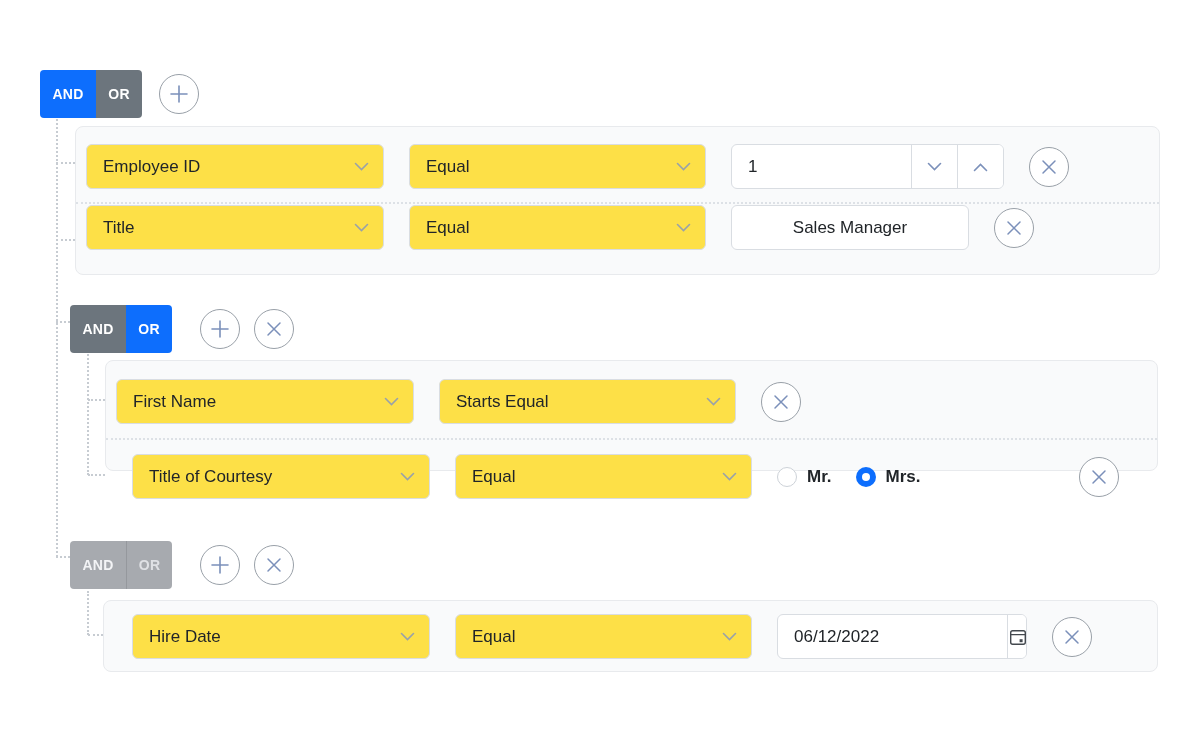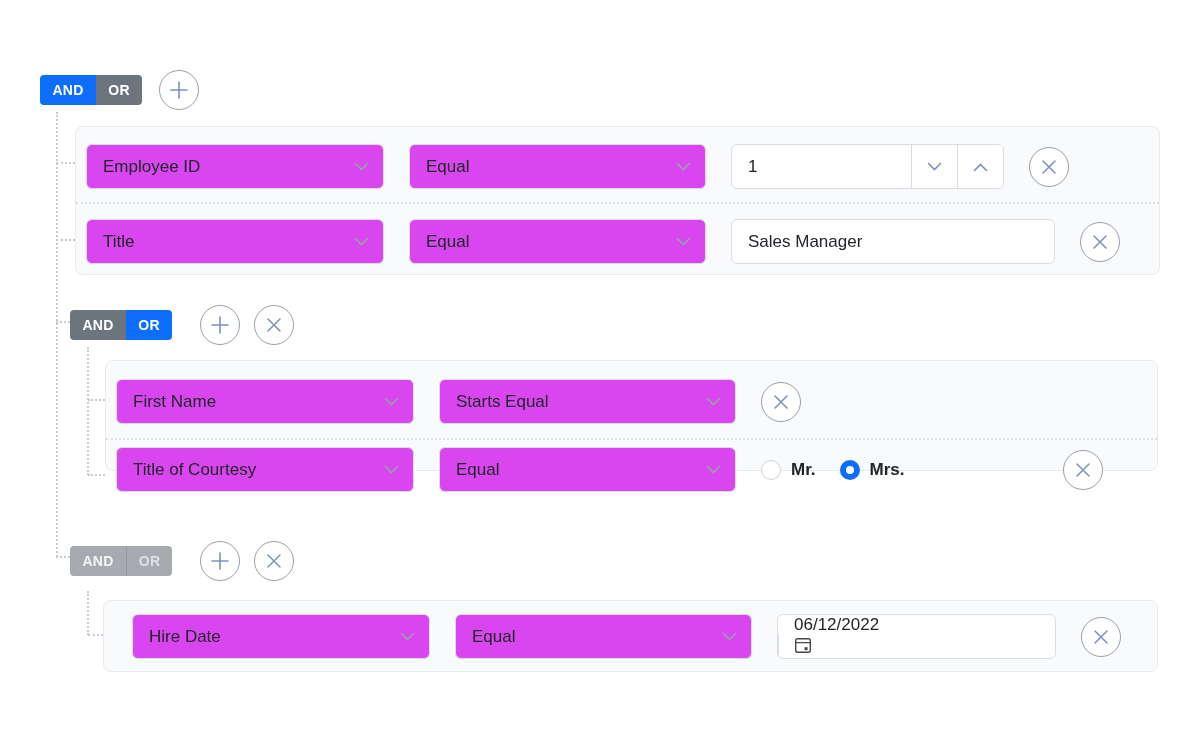--- a/index.html
+++ b/index.html
@@ -9,21 +9,21 @@
   
   .vline{position:absolute;border-left:2px dotted #c7ccd2;}
   .hline{position:absolute;border-top:2px dotted #c7ccd2;}
 
   
   .toggle-row{position:absolute;display:flex;align-items:center;}
   .tr1{left:40px;top:70px;}
   .tr2{left:70px;top:305px;}
   .tr3{left:70px;top:541px;}
   .toggle{display:flex;}
-  .tbtn{height:30px;border:none;color:#fff;font-weight:700;font-size:14px;
+  .tbtn{height:48px;border:none;color:#fff;font-weight:700;font-size:14px;
         font-family:inherit;letter-spacing:.3px;cursor:pointer;padding:0;
         display:flex;align-items:center;justify-content:center;}
   .tbtn.and{width:56px;border-radius:4px 0 0 4px;}
   .tbtn.or{width:46px;border-radius:0 4px 4px 0;}
   .tbtn.on{background:#0d6efd;}
   .tbtn.off{background:#6c757d;}
   .toggle.dis .tbtn{background:#a7aaaf;cursor:default;}
   .toggle.dis .tbtn.and{color:#f3f4f6;}
   .toggle.dis .tbtn.or{color:#dfe1e5;border-left:1px solid #95989d;}
 
@@ -38,44 +38,44 @@
   .group{position:absolute;background:#f9fafb;border:1px solid #e8eaed;
          border-radius:8px;box-sizing:border-box;}
   .g1{left:75px;top:126px;width:1085px;height:149px;}
   .g2{left:105px;top:360px;width:1053px;height:111px;padding-left:20px;}
   .g3{left:103px;top:600px;width:1055px;height:72px;}
   .rule-sep{position:absolute;left:0;right:0;border-top:2px dotted #dde1e6;}
   .g1 .rule-sep{top:75px;}
   .g2 .rule-sep{top:77px;}
 
   .rule-row{position:absolute;display:flex;align-items:center;gap:25px;height:45px;left:10px;}
-  .g1 .r1{top:17px;} .g1 .r2{top:92px;}
-  .g2 .r1{top:18px;} .g2 .r2{top:86px;}
+  .g1 .r1{top:17px;} .g1 .r2{top:78px;}
+  .g2 .r1{top:18px;} .g2 .r2{top:93px;margin-left:16px;}
   .g3 .r1{top:13px;left:28px;}
 
   
-  .dd{height:45px;background:#d946ef;border:1px solid #d9dde2;border-radius:6px;
+  .dd{height:45px;background:#fde047;border:1px solid #d9dde2;border-radius:6px;
       box-sizing:border-box;display:flex;align-items:center;justify-content:space-between;
       padding:0 14px 0 16px;cursor:pointer;flex:none;}
   .dd.field{width:298px;} .dd.op{width:297px;align-items:center;}
   .dd-text{font-size:17px;color:#212529;white-space:nowrap;}
 
   
   .tinput{height:45px;background:#fff;border:1px solid #d9dde2;border-radius:6px;
           box-sizing:border-box;font-size:17px;font-family:inherit;color:#212529;
           padding:0 16px;outline:none;flex:none;}
-  .w274{width:324px;} .w277{width:277px;}
+  .w274{width:238px;text-align:center;} .w277{width:277px;}
 
   
   .composite{height:45px;background:#fff;border:1px solid #d9dde2;border-radius:6px;
              box-sizing:border-box;display:flex;align-items:stretch;overflow:hidden;flex:none;}
   .composite input{border:none;outline:none;font-size:17px;font-family:inherit;
                    color:#212529;padding:0 16px;box-sizing:border-box;background:transparent;}
   .comp-num{width:273px;} .comp-num input{width:179px;}
-  .comp-date{width:279px;flex-direction:column;} .comp-date input{width:229px;}
+  .comp-date{width:250px;} .comp-date input{width:229px;}
   .seg{border:none;border-left:1px solid #d9dde2;background:#fff;cursor:pointer;
        display:flex;align-items:center;justify-content:center;padding:0;}
   .comp-num .seg{width:46px;} .comp-date .seg{width:48px;}
 
   
   .radio-group{display:flex;align-items:flex-end;width:277px;flex:none;}
   .radio{width:20px;height:20px;border-radius:50%;background:#fff;
          border:1px solid #cdd2d8;box-sizing:border-box;position:relative;
          cursor:pointer;flex:none;}
   .radio.checked{background:#0d6efd;border:none;}

